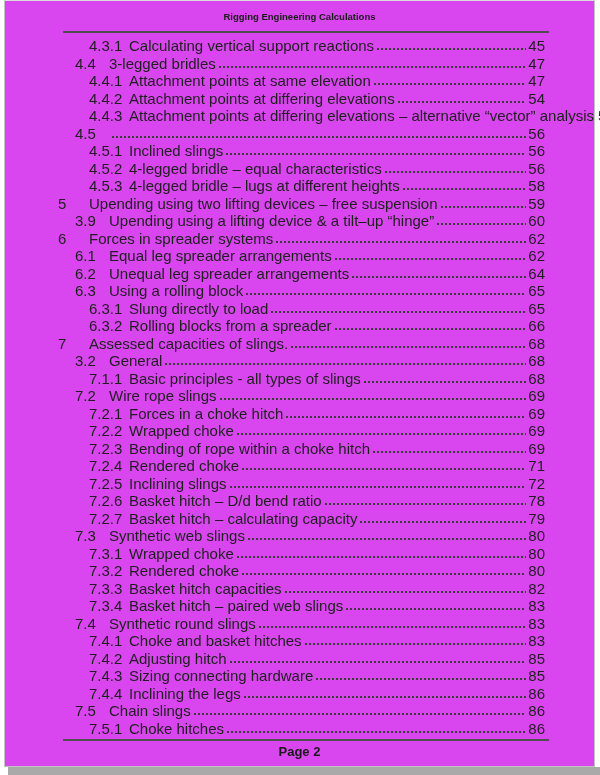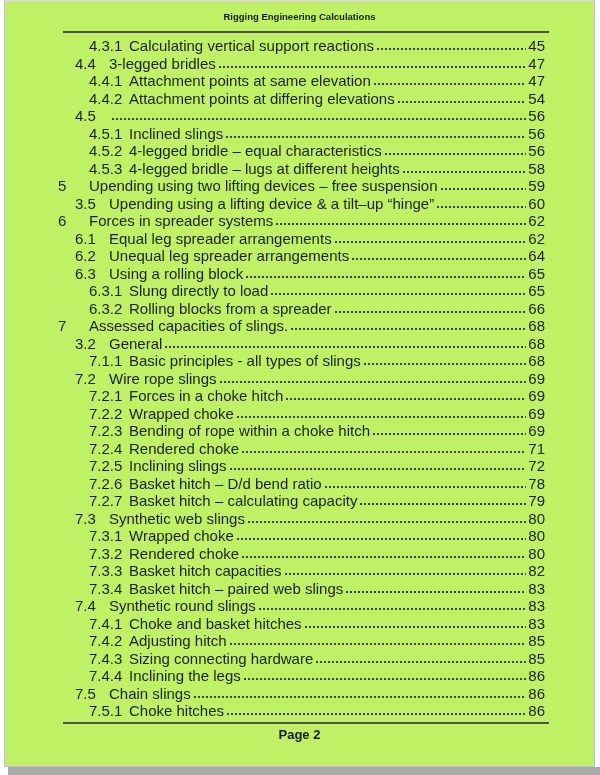--- a/index.html
+++ b/index.html
@@ -8,21 +8,21 @@
     background: #ffffff;
     font-family: "Liberation Sans", sans-serif;
     overflow: hidden;
   }
   .stage { position: relative; width: 600px; height: 775px; }
 
   .page {
     position: absolute; left: 4px; top: 0;
     width: 591px; height: 767px;
     box-sizing: border-box;
-    background: #bef264;
+    background: #d946ef;
     border-left: 1px solid #c3c3c3;
     border-right: 1px solid #c3c3c3;
     border-top: 1px solid #dadada;
     border-bottom: 1px solid #c3c3c3;
   }
   .page-shadow {
     position: absolute; left: 8px; top: 767px;
     width: 592px; height: 8px;
     background: #a9a9a9;
   }
@@ -114,20 +114,26 @@
     <span class="title">Attachment points at same elevation</span>
     <span class="leader"></span>
     <span class="pg">47</span>
   </div>
         <div class="row lvl3">
     <span class="num">4.4.2</span>
     <span class="title">Attachment points at differing elevations</span>
     <span class="leader"></span>
     <span class="pg">54</span>
   </div>
+        <div class="row lvl3">
+    <span class="num">4.4.3</span>
+    <span class="title">Attachment points at differing elevations – alternative “vector” analysis</span>
+    <span class="leader"></span>
+    <span class="pg">52</span>
+  </div>
         <div class="row lvl2">
     <span class="num">4.5</span>
     <span class="leader"></span>
     <span class="pg">56</span>
   </div>
         <div class="row lvl3">
     <span class="num">4.5.1</span>
     <span class="title">Inclined slings</span>
     <span class="leader"></span>
     <span class="pg">56</span>
@@ -144,21 +150,21 @@
     <span class="leader"></span>
     <span class="pg">58</span>
   </div>
         <div class="row lvl1">
     <span class="num">5</span>
     <span class="title">Upending using two lifting devices – free suspension</span>
     <span class="leader"></span>
     <span class="pg">59</span>
   </div>
         <div class="row lvl2">
-    <span class="num">3.5</span>
+    <span class="num">3.9</span>
     <span class="title">Upending using a lifting device &amp; a tilt–up “hinge”</span>
     <span class="leader"></span>
     <span class="pg">60</span>
   </div>
         <div class="row lvl1">
     <span class="num">6</span>
     <span class="title">Forces in spreader systems</span>
     <span class="leader"></span>
     <span class="pg">62</span>
   </div>

